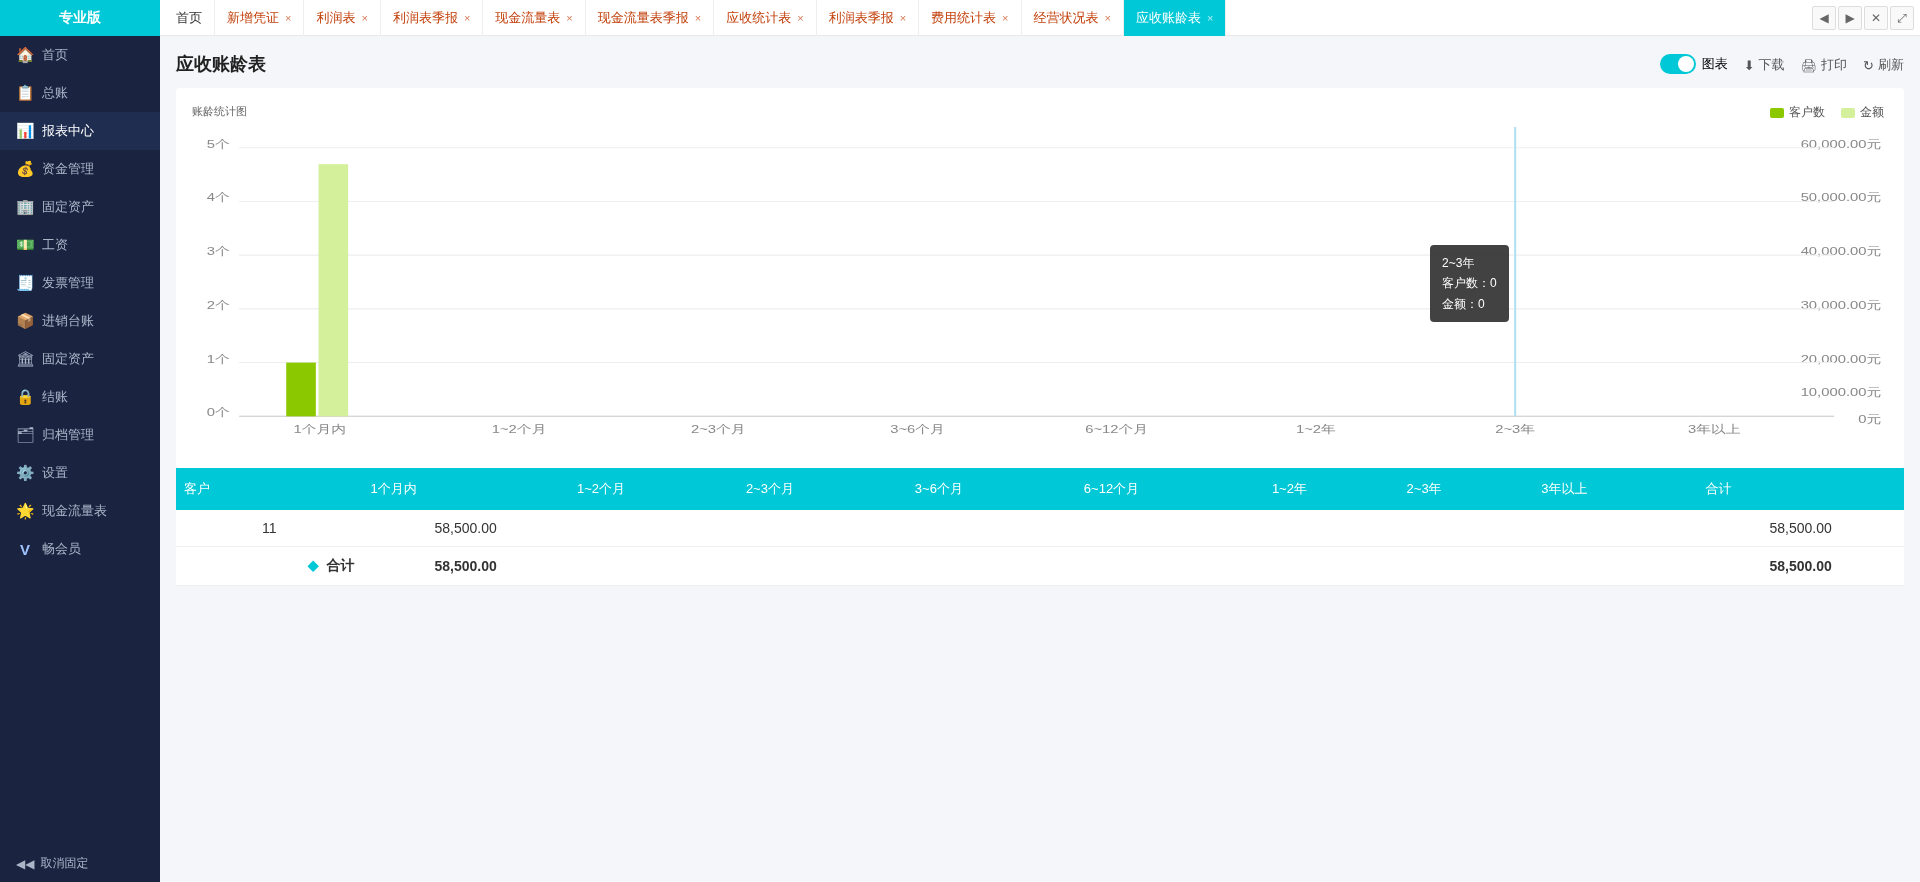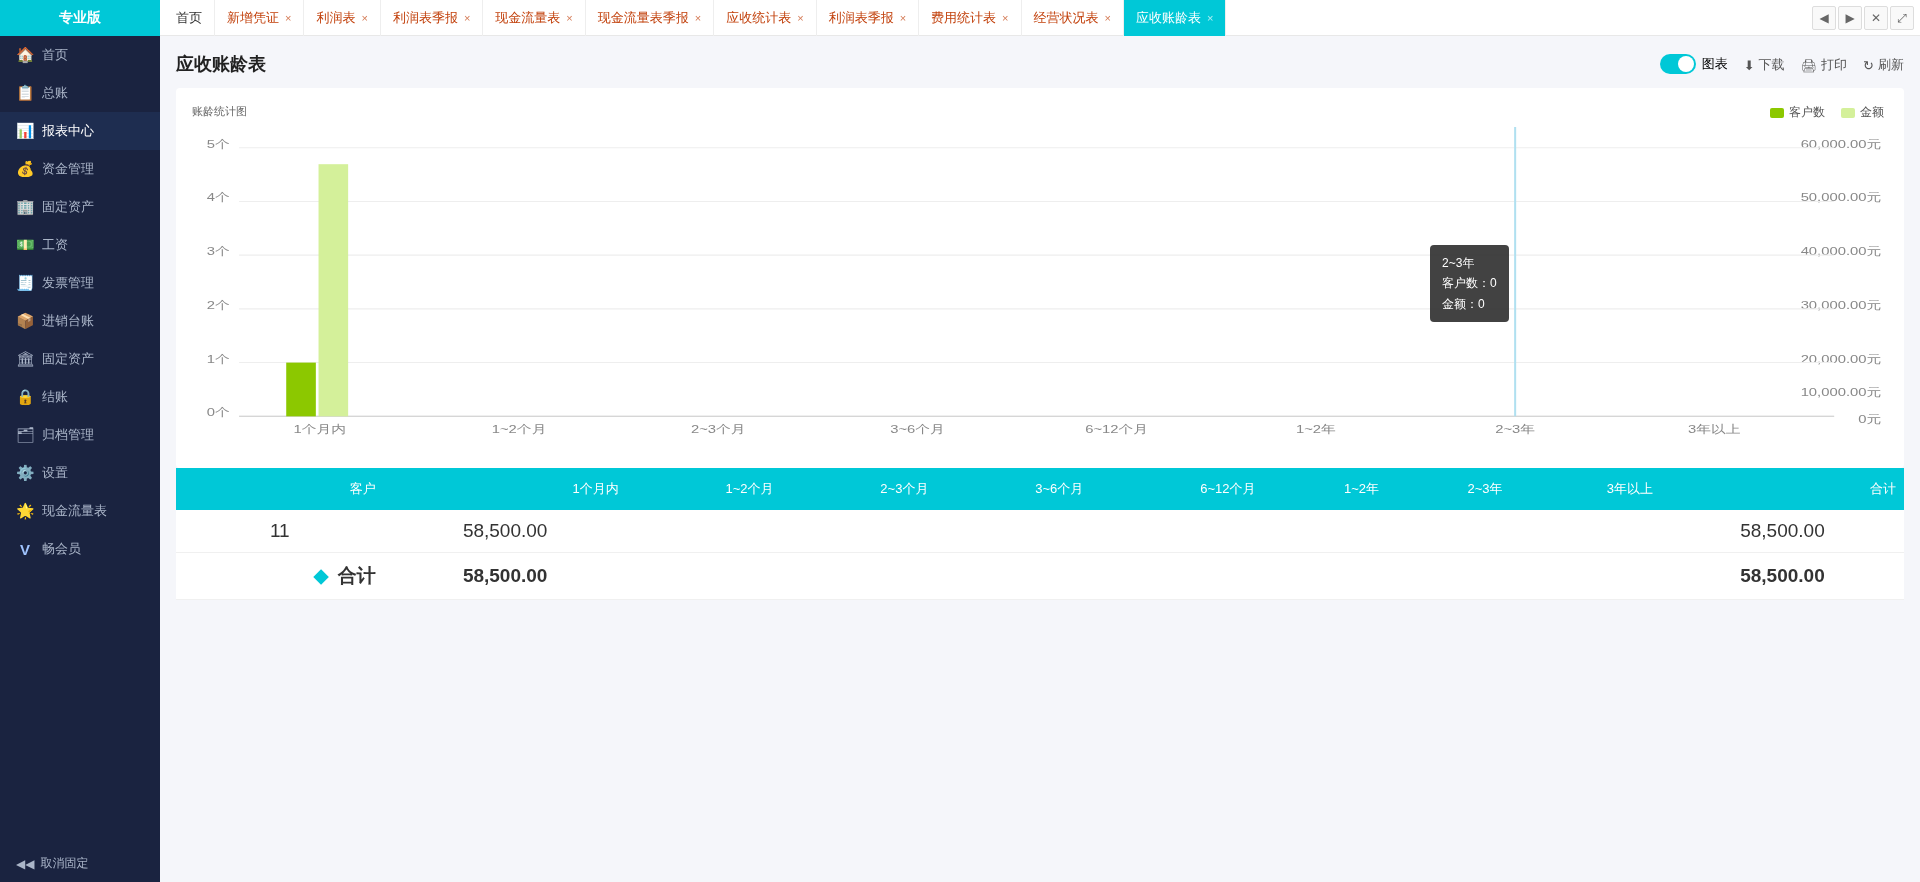--- a/index.html
+++ b/index.html
@@ -212,31 +212,31 @@
       width: 100%;
       border-collapse: collapse;
       background: white;
     }
     .data-table thead tr {
       background: #00c8d7;
       color: white;
     }
     .data-table thead th {
       padding: 12px 8px;
-      text-align: right;
+      text-align: left;
       font-weight: normal;
       font-size: 13px;
     }
     .data-table tbody tr {
       border-bottom: 1px solid #f0f0f0;
     }
     .data-table tbody td {
       padding: 10px 8px;
       text-align: center;
-      font-size: 19px;
+      font-size: 14px;
       color: #333;
     }
     .data-table tbody tr.total-row td {
       font-weight: bold;
     }
     .total-icon {
       color: #00c8d7;
       margin-right: 4px;
     }
 

